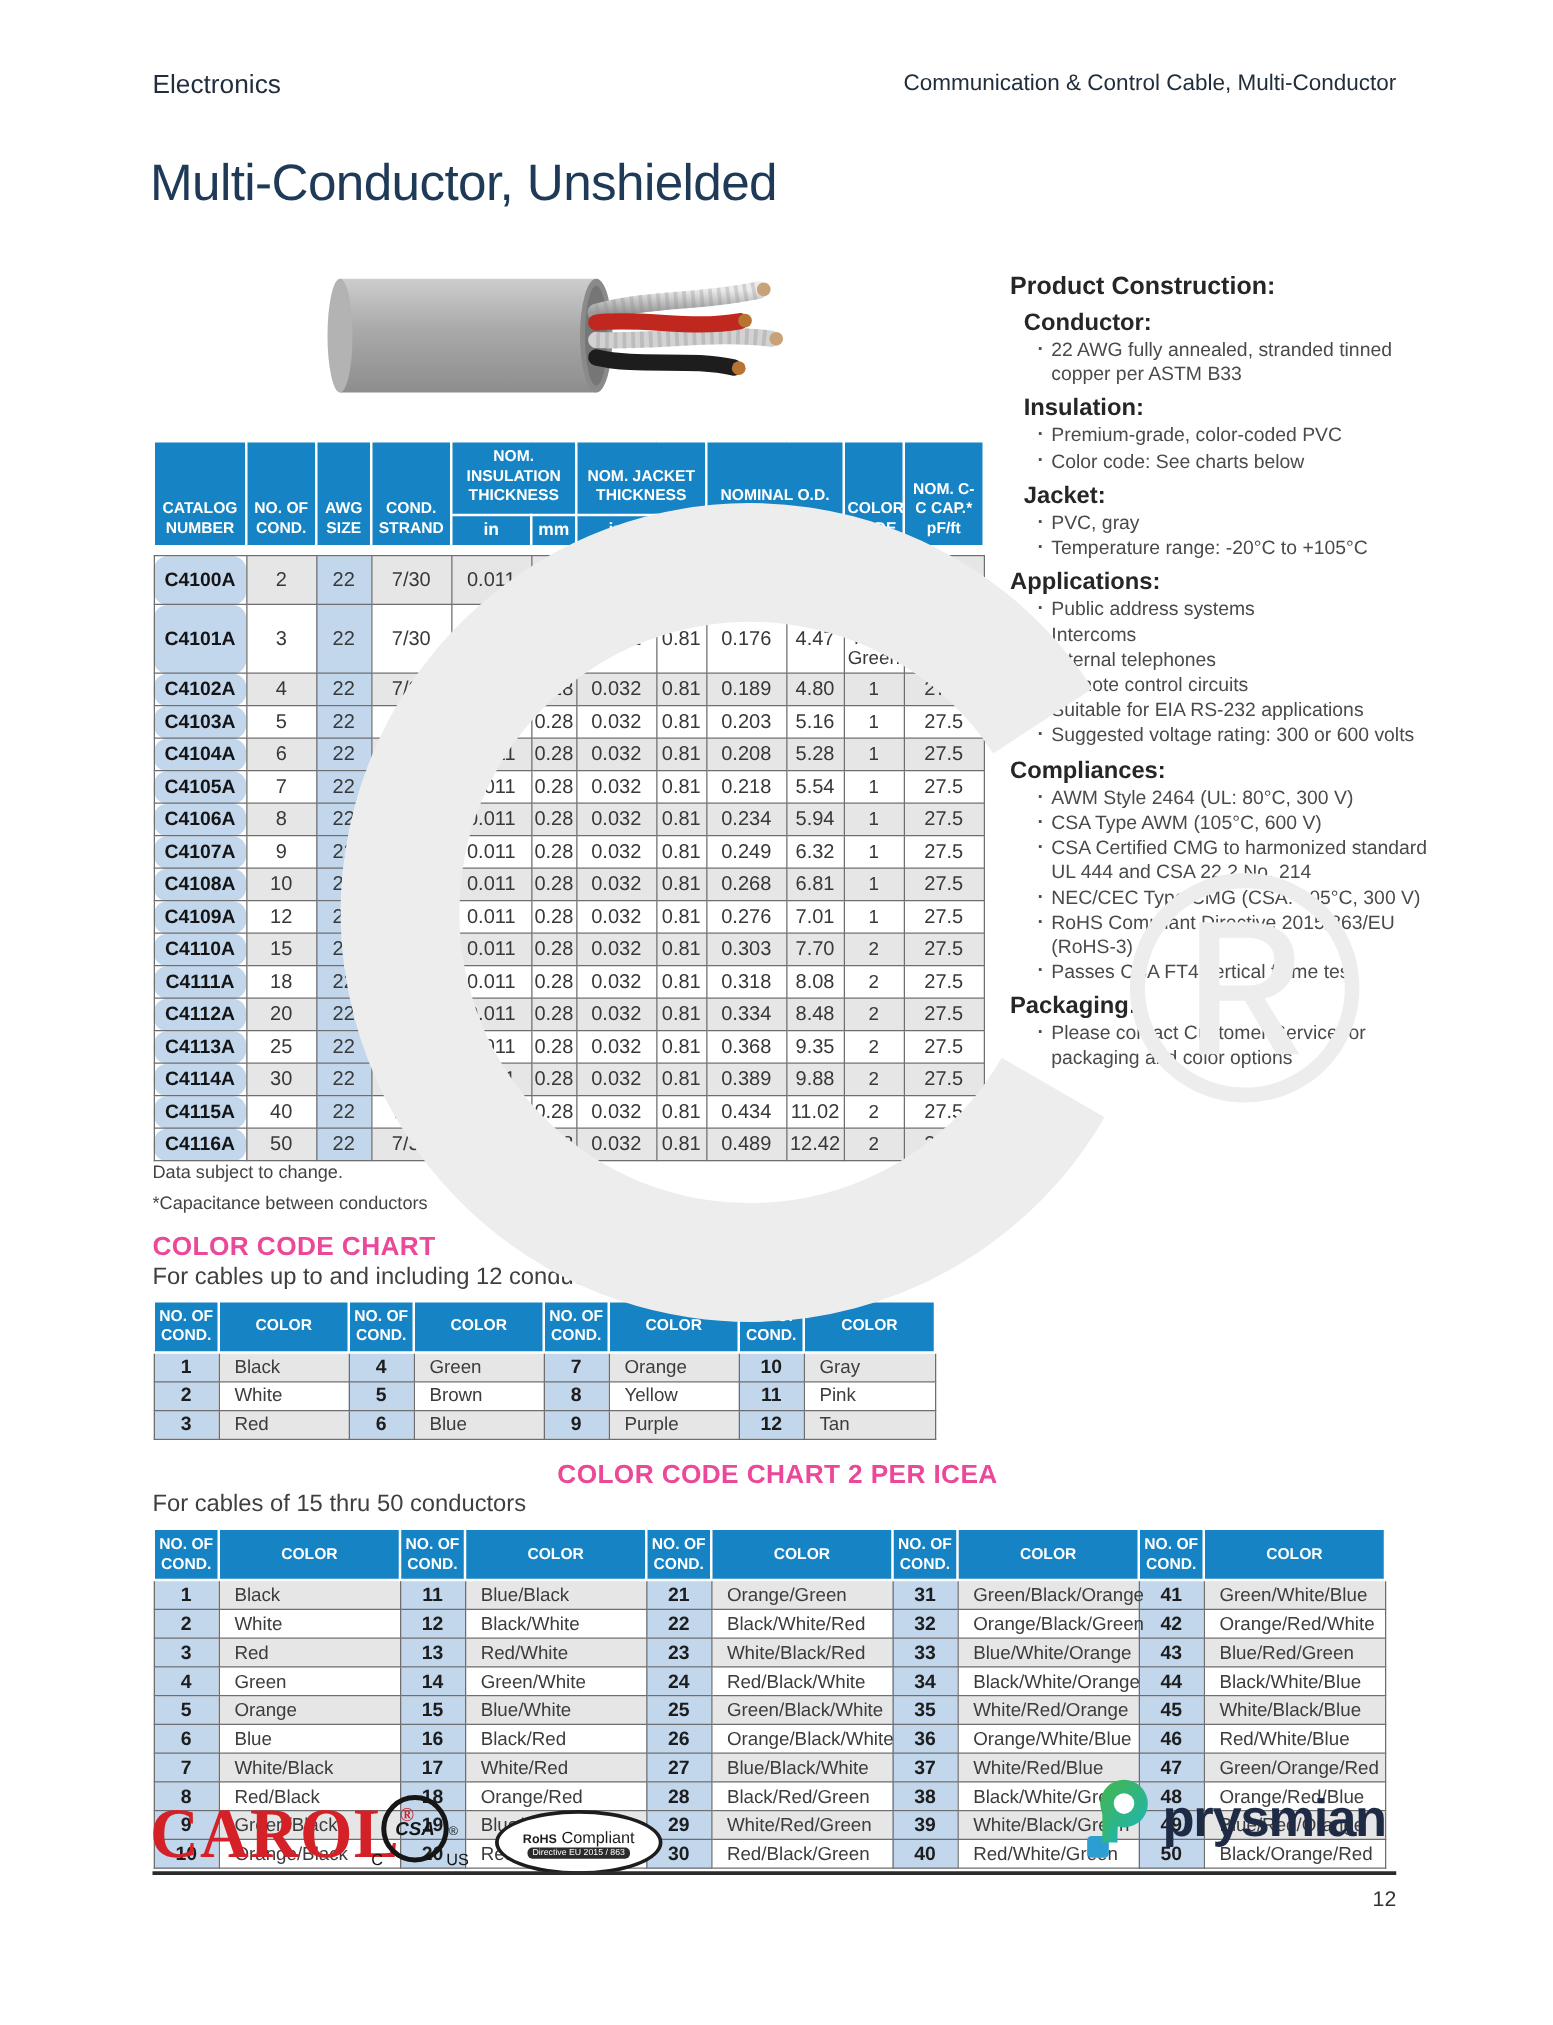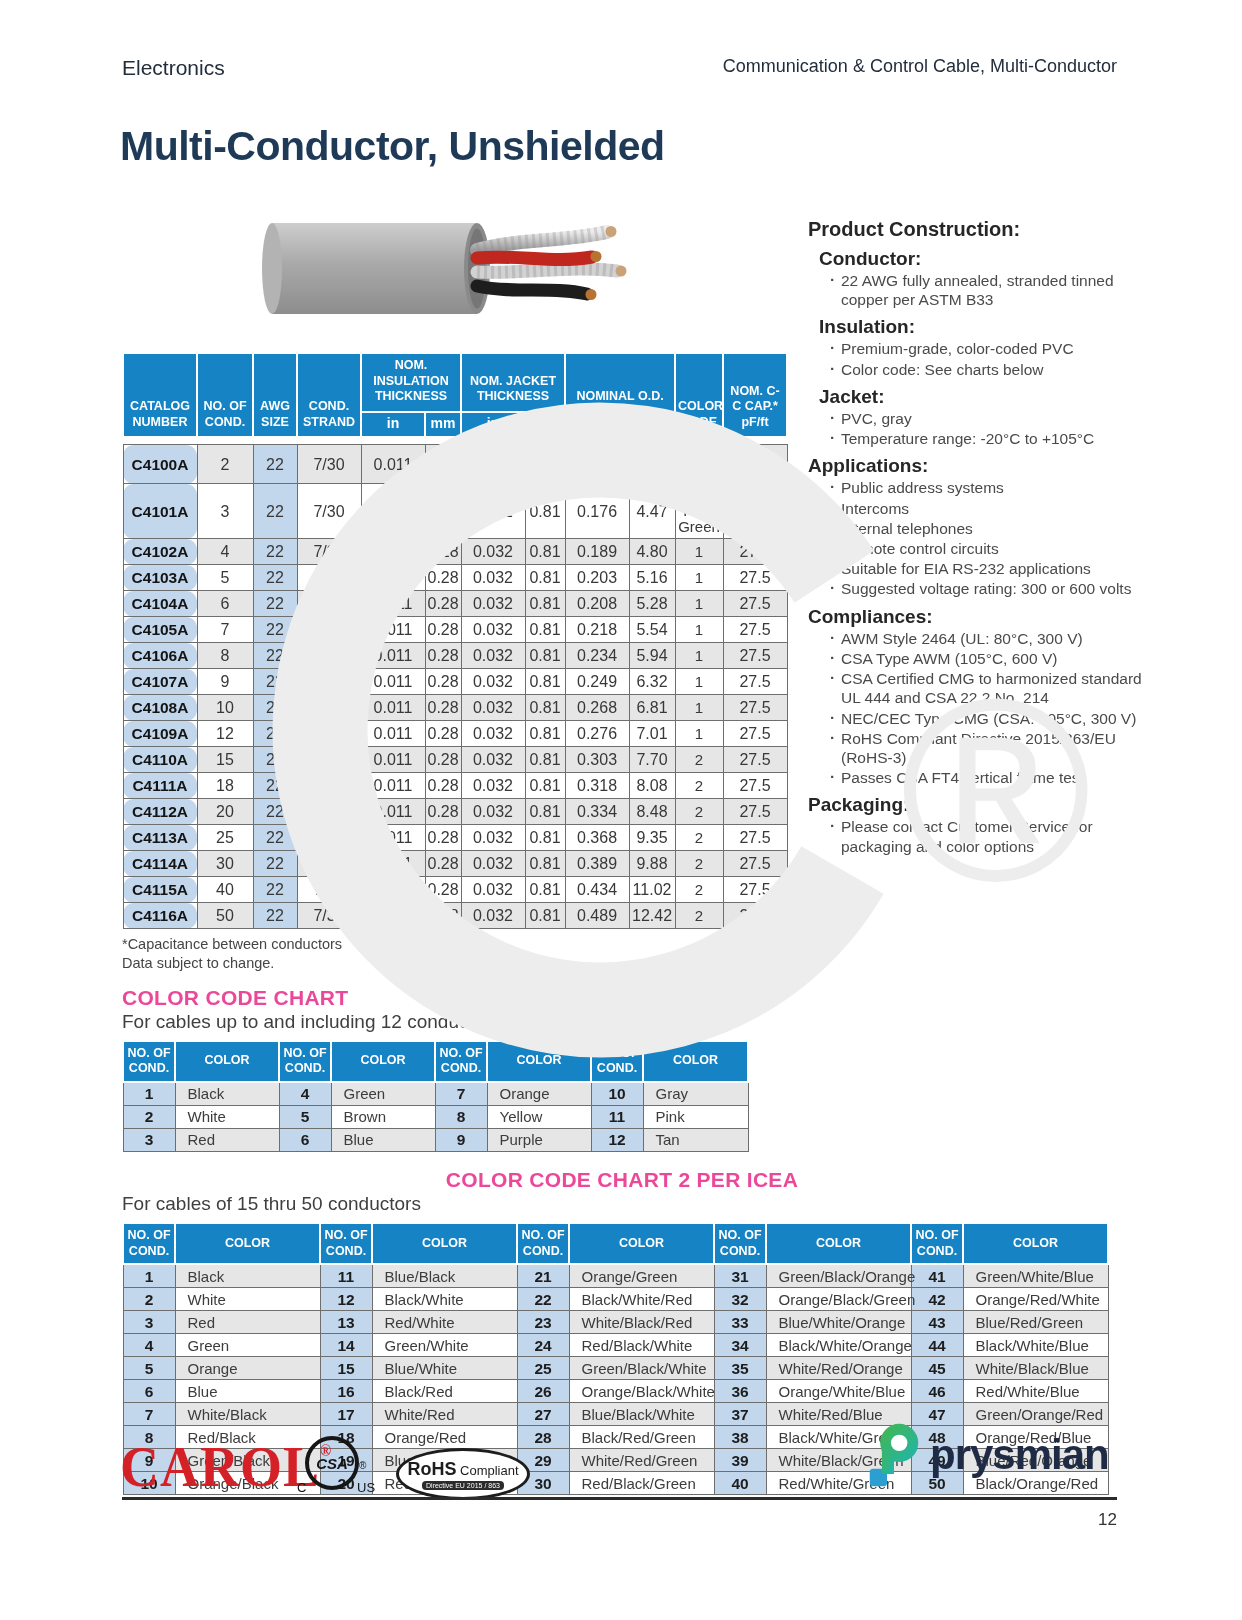--- a/index.html
+++ b/index.html
@@ -2,21 +2,21 @@
 <html><head>
 <meta charset="utf-8">
 <style>
   html,body{margin:0;padding:0;background:#fff;}
   .page{position:relative;width:1242px;height:1620px;background:#fff;overflow:hidden;
         font-family:"Liberation Sans",sans-serif;color:#333;}
 
   
   .hdr-left{position:absolute;left:122px;top:56px;font-size:21px;color:#222e3c;}
   .hdr-right{position:absolute;right:125px;top:56px;font-size:18px;color:#222e3c;}
-  .title{position:absolute;left:120px;top:96px;font-size:41px;font-weight:700;color:#1e3a57;letter-spacing:-.5px;}
+  .title{position:absolute;left:120px;top:96px;font-size:41px;font-weight:400;color:#1e3a57;letter-spacing:-.5px;}
   .subtitle{position:absolute;left:122px;top:150px;font-size:25px;color:#1e3a57;}
 
   
   .cable{position:absolute;left:260px;top:210px;}
 
   
   .sidebar{position:absolute;left:808px;top:218px;width:336px;}
   .pc-title{font-size:20px;font-weight:800;color:#262626;margin:0 0 3px 0;}
   .pc-head{font-size:19px;font-weight:800;color:#262626;margin:7px 0 1px 0;}
   .pc-head.ind{margin-left:11px;}
@@ -63,21 +63,21 @@
   .carol sup{font-size:15px;vertical-align:28px;}
   .csa{position:absolute;left:305px;top:1436px;width:70px;height:60px;}
   .csa-circle{width:46px;height:46px;border:4px solid #161616;border-radius:50%;display:flex;align-items:center;justify-content:center;
               font-weight:800;font-style:italic;font-size:15px;color:#161616;}
   .csa-reg{position:absolute;left:54px;top:24px;font-size:10px;color:#161616;}
   .csa-c{position:absolute;left:-8px;top:44px;font-size:13px;color:#161616;}
   .csa-us{position:absolute;left:52px;top:44px;font-size:13px;color:#161616;}
   .rohs{position:absolute;left:396px;top:1448px;width:128px;height:46px;border:3px solid #1d1d1d;border-radius:50%;
         display:flex;flex-direction:column;align-items:center;justify-content:center;background:#fff;}
   .rohs-line{font-size:13px;color:#1d1d1d;}
-  .rohs-line b{font-size:18px;}
+  .rohs-line b{font-size:10px;}
   .rohs-sub{font-size:7px;color:#fff;background:#2b2b2b;border-radius:4px;padding:1px 4px;margin-top:1px;}
   .prysmian{position:absolute;left:868px;top:1422px;display:flex;align-items:center;}
   .prysmian-word{font-size:42px;font-weight:700;color:#1f2b45;letter-spacing:-1px;margin-left:10px;}
   .rule{position:absolute;left:122px;right:125px;top:1497px;height:3px;background:#2b2b2b;}
   .pagenum{position:absolute;right:125px;top:1510px;font-size:17px;color:#333;}
 
   
   .wm{position:absolute;left:0;top:0;width:1242px;height:1620px;pointer-events:none;z-index:9;}
   .wm svg{mix-blend-mode:multiply;}
 </style>
@@ -441,22 +441,22 @@
             <td>0.032</td>
             <td>0.81</td>
             <td>0.489</td>
             <td>12.42</td>
             <td>2</td>
             <td>27.5</td>
           </tr>
         </tbody>
     </table>
 
+    <div class="foot-note" style="margin-top:0">Data subject to change.</div>
     <div class="foot-note">*Capacitance between conductors</div>
-    <div class="foot-note" style="margin-top:0">Data subject to change.</div>
 
     <div class="sec-title">COLOR CODE CHART</div>
     <div class="sec-sub">For cables up to and including 12 conductors</div>
     <table class="cc chart1">
       <colgroup>
         <col style="width:52px">
           <col style="width:104px">
           <col style="width:52px">
           <col style="width:104px">
         <col style="width:52px">

